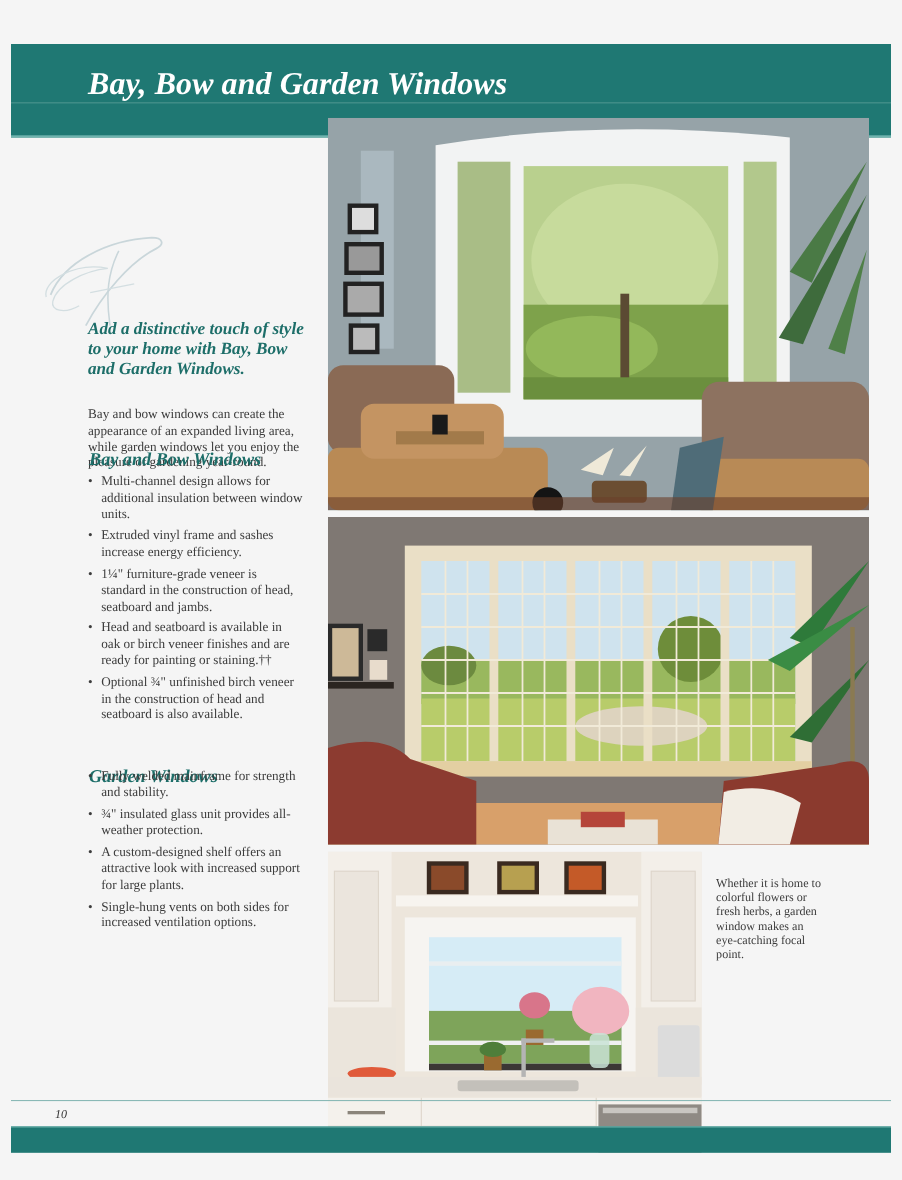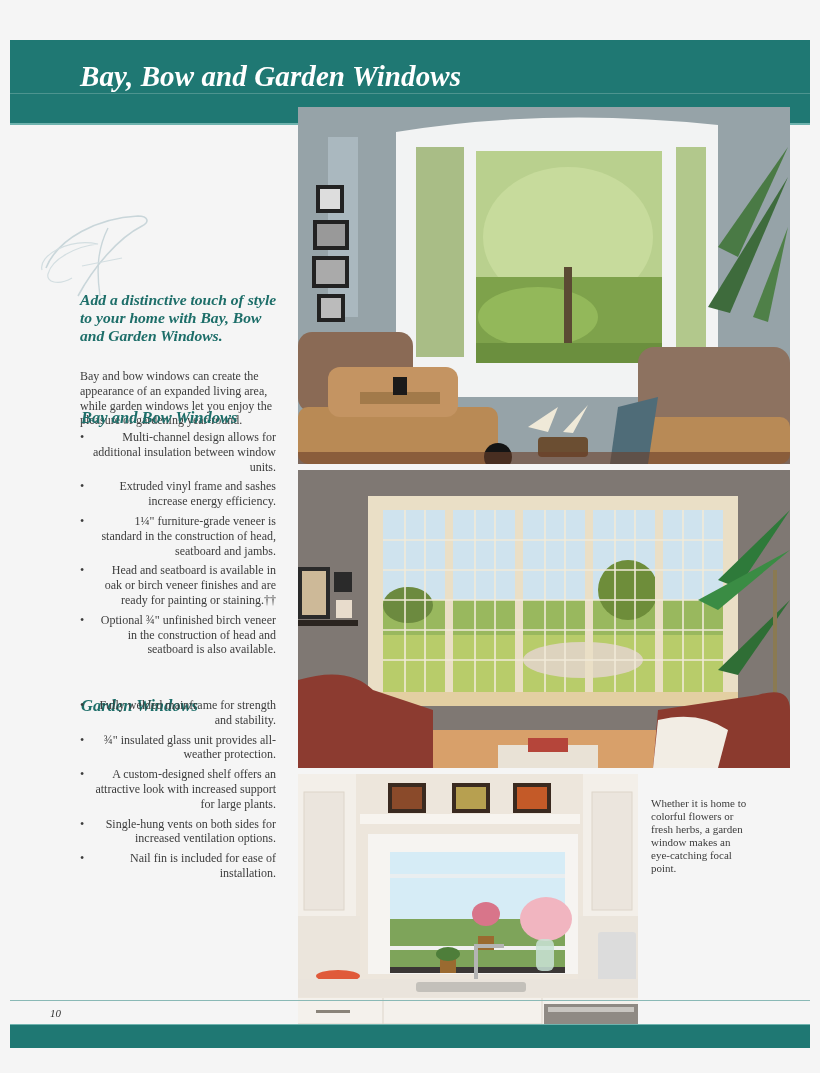--- a/index.html
+++ b/index.html
@@ -7,21 +7,21 @@
     body { position: relative; font-family: "Liberation Serif", "DejaVu Serif", serif; color: #3a3a3a; }
 
     .header-band { position: absolute; left: 10px; top: 40px; width: 800px; height: 85px; background: #1f7873; border-bottom: 2px solid #6fb3ae; }
     .header-band .rule { position: absolute; left: 0; right: 0; top: 53px; height: 1px; background: #4d948f; }
     .page-title { position: absolute; left: 70px; top: 20px; font-style: italic; font-size: 29px; color: #ffffff; letter-spacing: 0.1px; white-space: nowrap; }
     .ornament { position: absolute; left: 38px; top: 208px; width: 120px; height: 95px; }
     .lead { position: absolute; left: 80px; top: 244px; width: 200px; font-style: italic; font-weight: bold; font-size: 15.6px; line-height: 18px; color: #1d6e69; margin-top: 47px; }
     .intro { position: absolute; left: 80px; top: 333px; width: 200px; font-size: 12px; line-height: 14.8px; color: #3c3c3c; margin-top: 36px; }
 
     .section-title { position: absolute; left: 81px; font-style: italic; font-size: 16.5px; color: #1d6e69; }
-    .bullets { position: absolute; left: 80px; width: 196px; list-style: none; font-size: 12px; line-height: 14.8px; color: #3c3c3c; text-align: right; }
+    .bullets { position: absolute; left: 80px; width: 196px; list-style: none; font-size: 12px; line-height: 14.8px; color: #3c3c3c; }
     .bullets li { position: relative; padding-left: 12px; margin-bottom: 5px; }
     .bullets li::before { content: "\2022"; position: absolute; left: 0; top: 0; }
 
     .photo { position: absolute; overflow: hidden; }
     .photo svg { display: block; width: 100%; height: 100%; }
 
     .caption { position: absolute; left: 651px; top: 797px; width: 100px; font-size: 11px; line-height: 13px; color: #3c3c3c; }
 
     .footer-rule { position: absolute; left: 10px; top: 1000px; width: 800px; height: 1px; background: #8ab9b6; }
     .page-number { position: absolute; left: 50px; top: 1007px; font-style: italic; font-size: 11px; color: #333; }
@@ -53,21 +53,20 @@
   <li>Head and seatboard is available in oak or birch veneer finishes and are ready for painting or staining.††</li>
   <li>Optional ¾" unfinished birch veneer in the construction of head and seatboard is also available.</li>
 </ul>
 
 <h2 class="section-title" style="top:696px">Garden Windows</h2>
 <ul class="bullets" style="top:698px">
   <li>Fully welded mainframe for strength and stability.</li>
   <li>¾" insulated glass unit provides all-weather protection.</li>
   <li>A custom-designed shelf offers an attractive look with increased support for large plants.</li>
   <li>Single-hung vents on both sides for increased ventilation options.</li>
-  <li>Nail fin is included for ease of installation.</li>
 </ul>
 
 <div class="photo" style="left:298px; top:107px; width:492px; height:357px;">
   <svg viewBox="0 0 492 357" preserveAspectRatio="none">
     <rect width="492" height="357" fill="#8e9ba0"></rect>
     <rect x="0" y="0" width="492" height="357" fill="#96a3a8"></rect>
     <rect x="30" y="30" width="30" height="180" fill="#b7c6cf" opacity="0.6"></rect>
 
     <path d="M98 25 Q 250 0 420 18 L 420 290 L 98 290 Z" fill="#f2f3f3"></path>
     <rect x="118" y="40" width="48" height="210" fill="#a9bd86"></rect>

